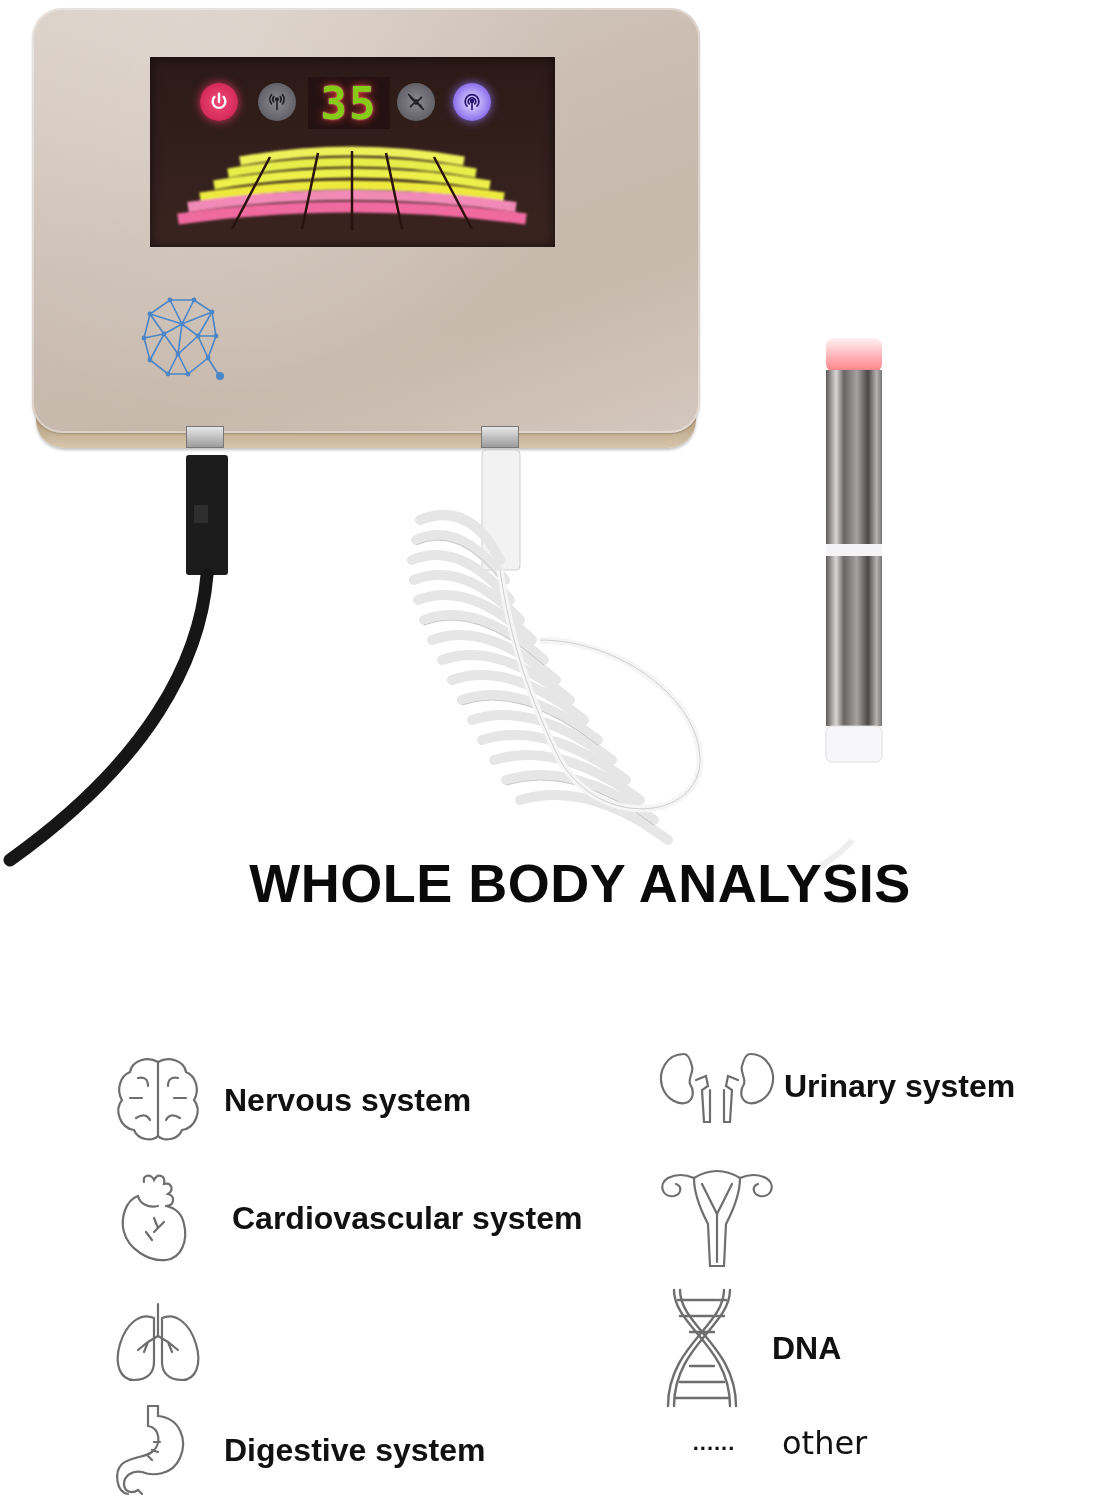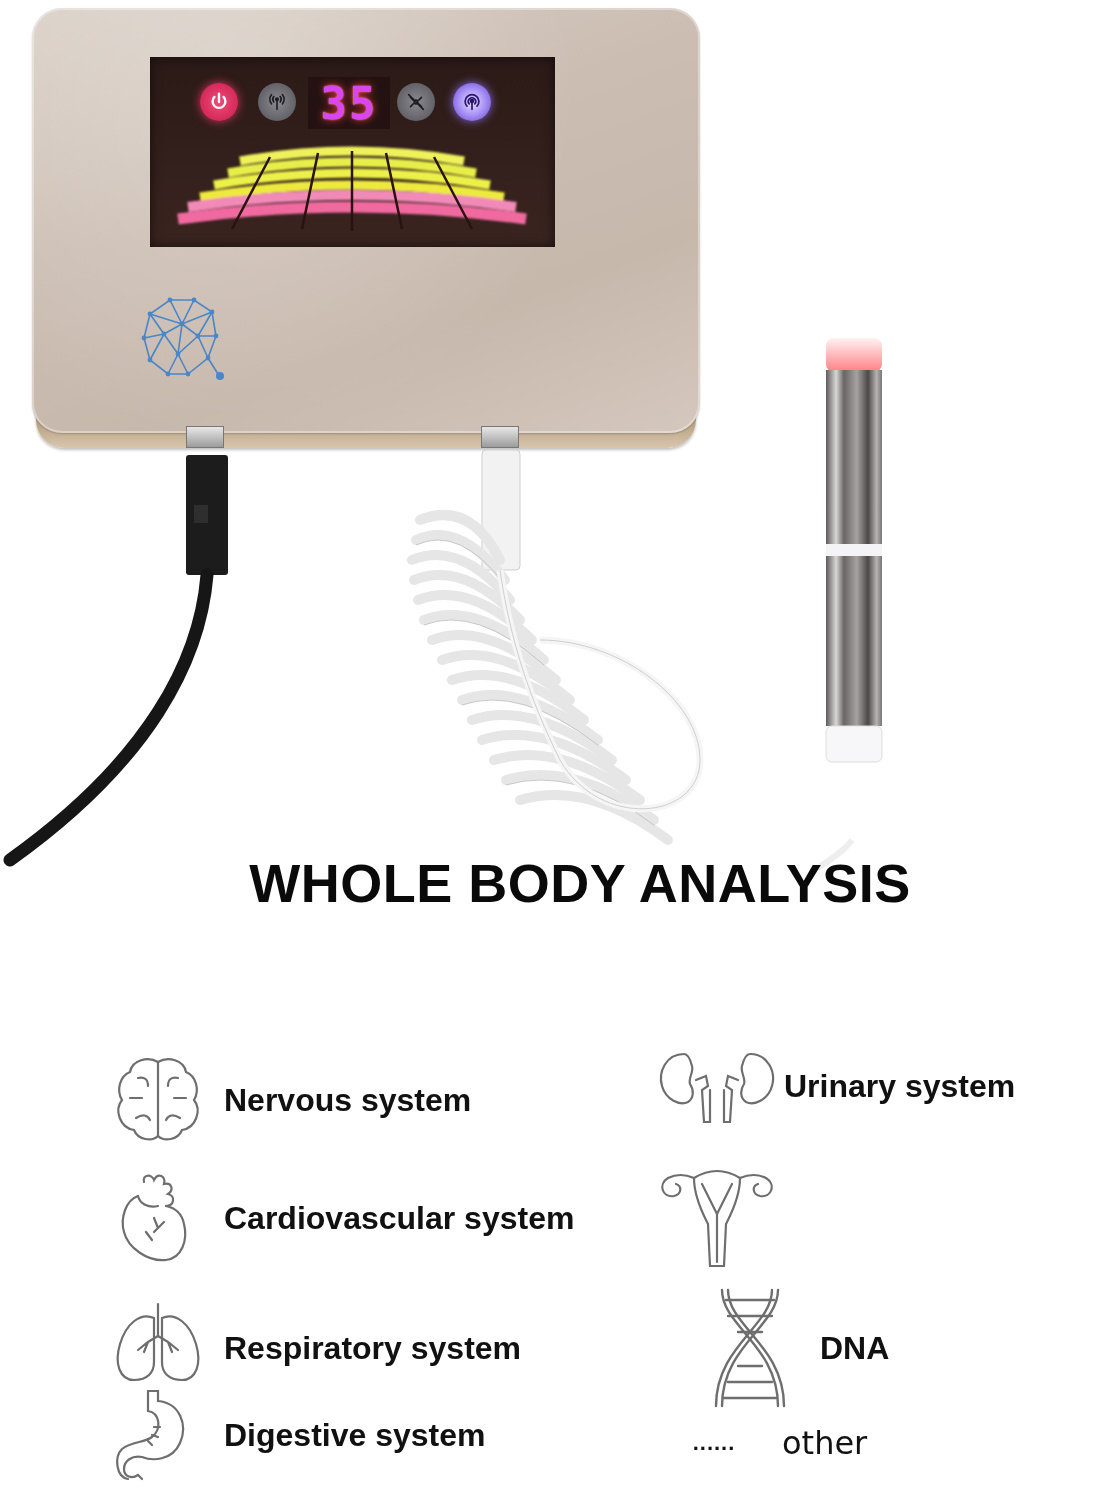--- a/index.html
+++ b/index.html
@@ -36,21 +36,21 @@
   .btn-power { left: 50px; background: radial-gradient(circle, #f04a78 0%, #d42a5a 70%, #8a1a3a 100%); box-shadow: 0 0 10px rgba(255,60,110,0.8); }
   .btn-signal { left: 108px; background: radial-gradient(circle, #8a8a90 0%, #5c5c62 80%); }
   .btn-mute { left: 247px; background: radial-gradient(circle, #8a8a90 0%, #5c5c62 80%); }
   .btn-broadcast { left: 303px; background: radial-gradient(circle, #e8e0ff 0%, #9a80f0 60%, #5a3ad0 100%); box-shadow: 0 0 10px rgba(150,120,255,0.8); }
   .btn-round svg { width: 22px; height: 22px; }
 
   .digits {
     position: absolute; left: 158px; top: 20px; width: 82px; height: 52px;
     background: #241212; display: flex; align-items: center; justify-content: center;
     font-family: "DejaVu Sans Mono", monospace; font-size: 44px; font-weight: bold;
-    color: #d946ef; letter-spacing: 2px;
+    color: #84cc16; letter-spacing: 2px;
     text-shadow: 0 0 8px rgba(255,60,60,0.9), 0 0 2px #ffd0d0;
   }
 
   .meter { position: absolute; left: 20px; top: 86px; width: 365px; height: 90px; }
 
   
   .logo { position: absolute; left: 104px; top: 286px; width: 120px; height: 90px; }
 
   
   .port { position: absolute; top: 426px; width: 38px; height: 22px; background: linear-gradient(180deg,#e7e7e7,#9c9c9c); border: 1px solid #777; }
@@ -249,21 +249,21 @@
           <path d="M70 28 Q60 26 60 36"></path>
         <path d="M22 48 H34"></path>
           <path d="M78 48 H66"></path>
         <path d="M28 68 Q38 62 42 70"></path>
           <path d="M72 68 Q62 62 58 70"></path>
       </svg>
     </span>
     <span class="sys-label" style="margin-left:16px;">Nervous system</span>
   </div>
 
-  <div class="sys-item" style="left:108px; top:128px;">
+  <div class="sys-item" style="left:108px; top:128px;gap:8px;">
     <span class="sys-icon">
       <svg viewBox="0 0 100 100" fill="none" stroke="#6e6e6e" stroke-width="2.2" stroke-linecap="round">
         <path d="M36 14 C34 6 44 6 46 12 C50 4 58 8 56 16 C64 14 66 22 60 26 C68 28 66 38 58 38"></path>
         <path d="M30 28 C18 32 12 50 16 64 C20 80 40 94 58 92 C74 90 80 72 76 56 C74 46 68 40 58 38"></path>
         <path d="M30 28 C32 36 40 40 50 38"></path>
         <path d="M46 64 L56 54 M50 60 L46 50 M44 72 L38 64"></path>
       </svg>
     </span>
     <span class="sys-label" style="margin-left:16px;">Cardiovascular system</span>
   </div>
@@ -271,24 +271,23 @@
   <div class="sys-item" style="left:108px; top:258px;">
     <span class="sys-icon">
       <svg viewBox="0 0 100 100" fill="none" stroke="#6e6e6e" stroke-width="2.2" stroke-linecap="round">
         <line x1="50" y1="6" x2="50" y2="38"></line>
         <path d="M46 20 C32 14 18 26 12 46 C6 66 12 82 26 82 C40 82 46 74 46 64 Z"></path>
         <path d="M54 20 C68 14 82 26 88 46 C94 66 88 82 74 82 C60 82 54 74 54 64 Z"></path>
         <path d="M50 38 L40 44 L30 52 M40 44 L36 54"></path>
           <path d="M50 38 L60 44 L70 52 M60 44 L64 54"></path>
       </svg>
     </span>
-    <span class="sys-label" style="margin-left:16px;">Respiratory system</span>
-  </div>
-
-  <div class="sys-item" style="left:108px; top:345px;">
+  </div>
+
+  <div class="sys-item" style="left:108px; top:360px;">
     <span class="sys-icon">
       <svg viewBox="0 0 100 100" fill="none" stroke="#6e6e6e" stroke-width="2.2" stroke-linecap="round">
         <path d="M40 6 H50 V16 C72 18 80 40 72 58 C64 76 44 76 34 72 C24 70 16 76 16 84 C16 92 24 94 30 90 L34 94"></path>
         <path d="M40 6 V26 C52 28 54 44 44 52 C36 58 24 56 14 64 C6 72 8 92 20 94"></path>
         <path d="M46 42 L52 42 M44 50 L50 52 M40 56 L44 60"></path>
       </svg>
     </span>
     <span class="sys-label" style="margin-left:16px;">Digestive system</span>
   </div>
 
@@ -310,21 +309,21 @@
         <path d="M40 20 Q63 6 86 20"></path>
         <path d="M40 20 Q26 14 14 20 C4 26 8 40 20 38 C28 36 28 28 22 26"></path>
         <path d="M86 20 Q100 14 112 20 C122 26 118 40 106 38 C98 36 98 28 104 26"></path>
         <path d="M40 20 C40 40 50 58 54 66 L56 108 H70 L72 66 C76 58 86 40 86 20"></path>
         <path d="M48 26 L63 56 L78 26"></path>
           <line x1="63" y1="56" x2="63" y2="104"></line>
       </svg>
     </span>
   </div>
 
-  <div class="sys-item" style="left:700px; top:246px;text-align:center;">
+  <div class="sys-item" style="left:652px; top:246px;text-align:center;">
     <span class="sys-icon" style="width:100px;height:124px;">
       <svg viewBox="0 0 100 124" fill="none" stroke="#6e6e6e" stroke-width="2.4" stroke-linecap="round">
         <path d="M22 4 C22 40 78 60 78 120"></path>
           <path d="M28 4 C28 40 84 60 84 120"></path>
         <path d="M78 4 C78 40 22 60 22 120"></path>
           <path d="M72 4 C72 40 16 60 16 120"></path>
         <line x1="26" y1="14" x2="74" y2="14"></line>
           <line x1="28" y1="30" x2="72" y2="30"></line>
         <line x1="38" y1="46" x2="62" y2="46"></line>
           <line x1="38" y1="80" x2="62" y2="80"></line>

